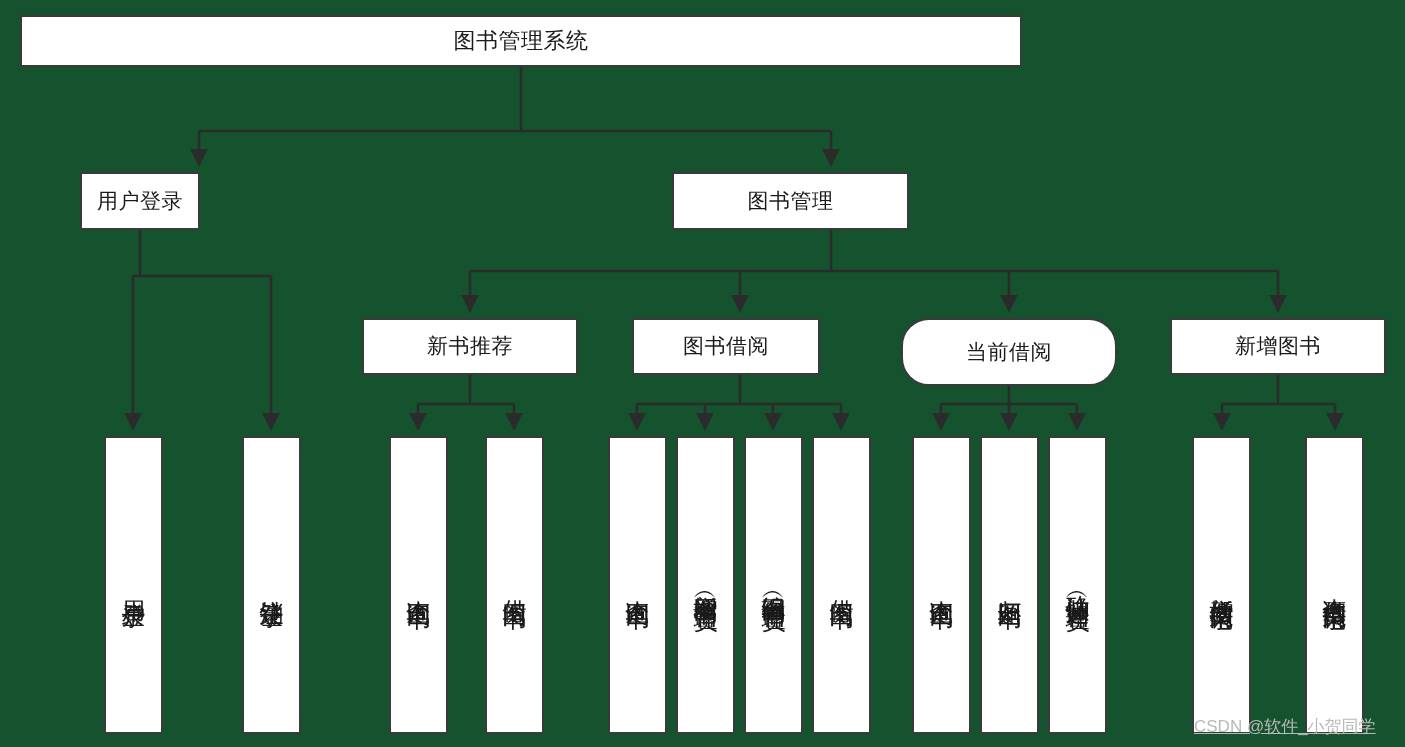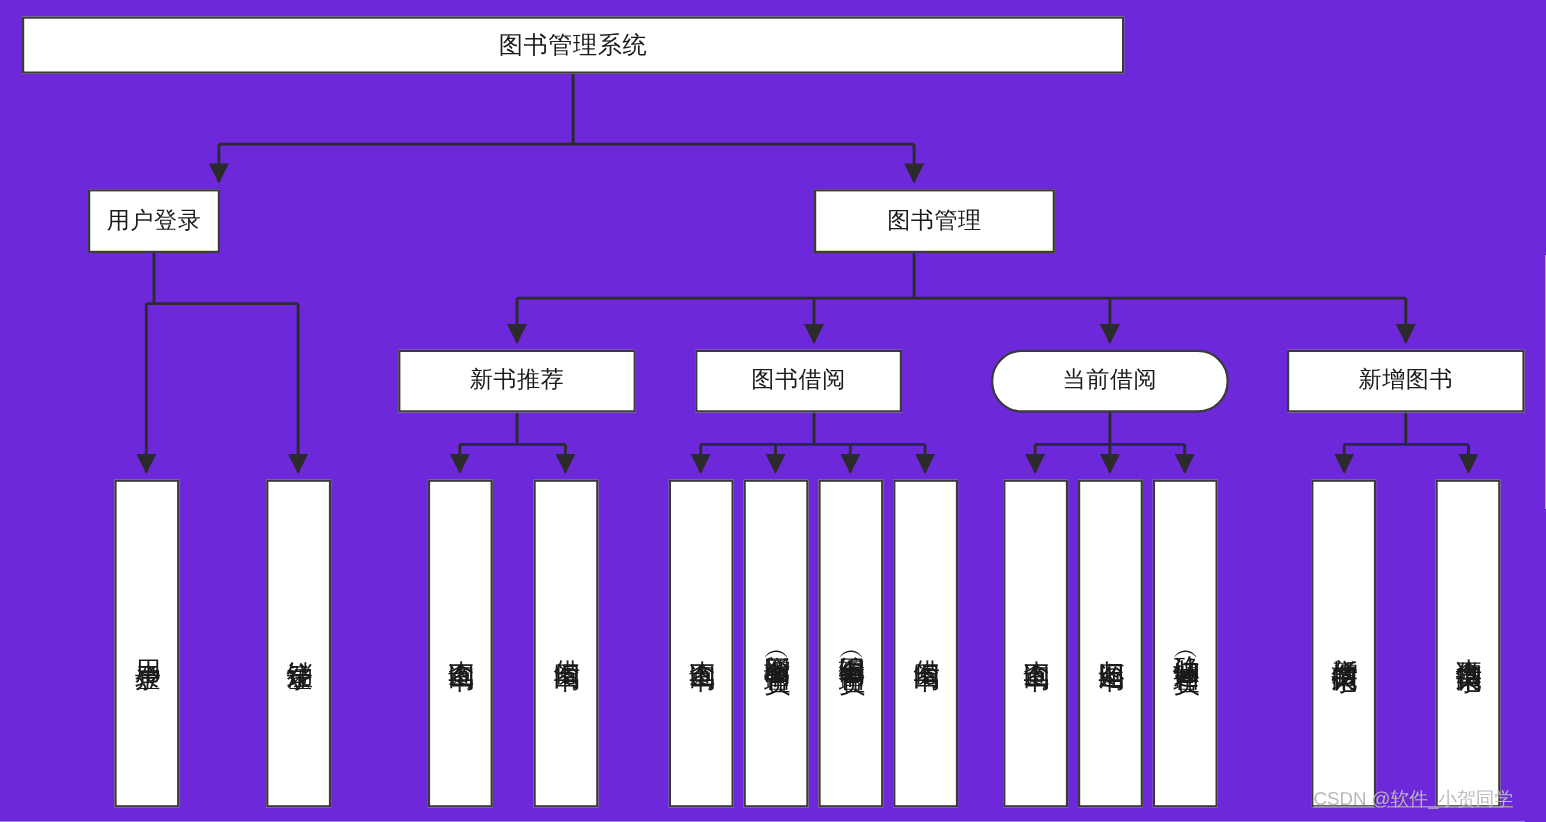--- a/index.html
+++ b/index.html
@@ -7,21 +7,21 @@
     padding: 0;
     background: #ffffff;
   }
   body {
     font-family: "Liberation Sans", "DejaVu Sans", sans-serif;
   }
   #canvas {
     position: relative;
     width: 1405px;
     height: 747px;
-    background: #6d28d9;
+    background: #14532d;
     overflow: hidden;
   }
   svg.edges {
     position: absolute;
     left: 0;
     top: 0;
     width: 1405px;
     height: 747px;
     pointer-events: none;
   }
@@ -126,31 +126,31 @@
     </g>
   </svg>
 
   <div class="node horiz root" style="left:20px; top:15px; width:1002px; height:52px;">
     <span class="label">图书管理系统</span>
   </div>
 
   <div class="node horiz" style="left:80px; top:172px; width:120px; height:58px;">
     <span class="label">用户登录</span>
   </div>
-  <div class="node horiz" style="left:740px; top:172px; width:219px; height:58px;">
+  <div class="node horiz" style="left:672px; top:172px; width:237px; height:58px;">
     <span class="label">图书管理</span>
   </div>
 
   <div class="node horiz" style="left:362px; top:318px; width:216px; height:57px;">
     <span class="label">新书推荐</span>
   </div>
   <div class="node horiz" style="left:632px; top:318px; width:188px; height:57px;">
     <span class="label">图书借阅</span>
   </div>
-  <div class="node horiz" style="left:901px; top:318px; width:216px; height:57px;border-radius:28px;">
+  <div class="node horiz" style="left:901px; top:318px; width:216px; height:68px;border-radius:28px;">
     <span class="label">当前借阅</span>
   </div>
   <div class="node horiz" style="left:1170px; top:318px; width:216px; height:57px;">
     <span class="label">新增图书</span>
   </div>
 
   <div class="node vert" style="left:104px; top:436px; width:59px; height:298px;">
     <span class="label">用户登录</span>
   </div>
   <div class="node vert" style="left:242px; top:436px; width:59px; height:298px;">

